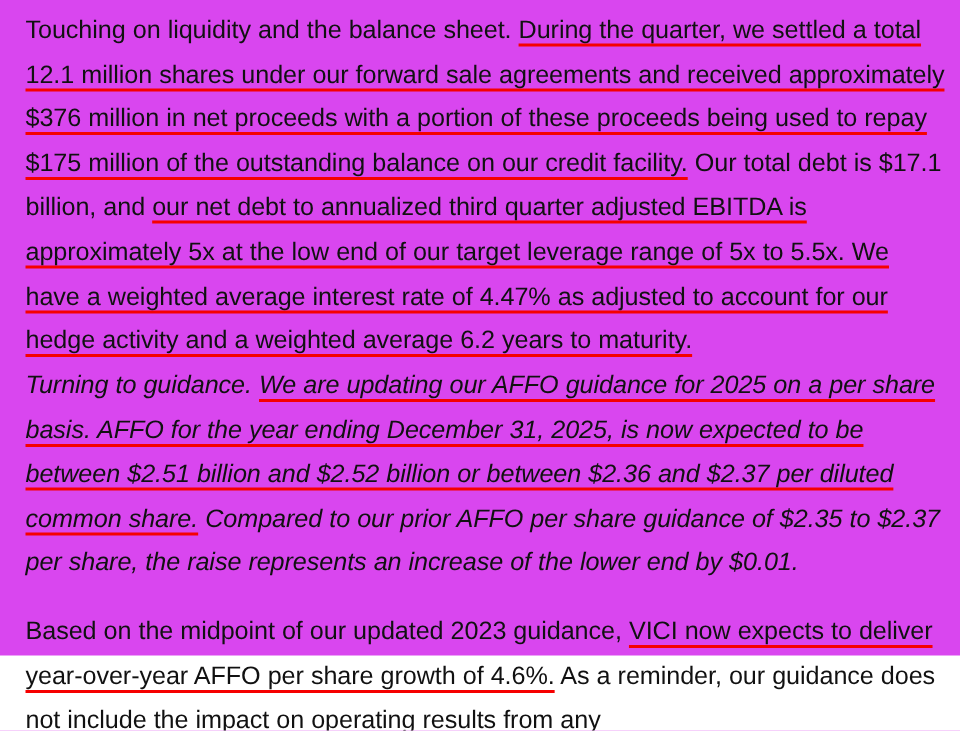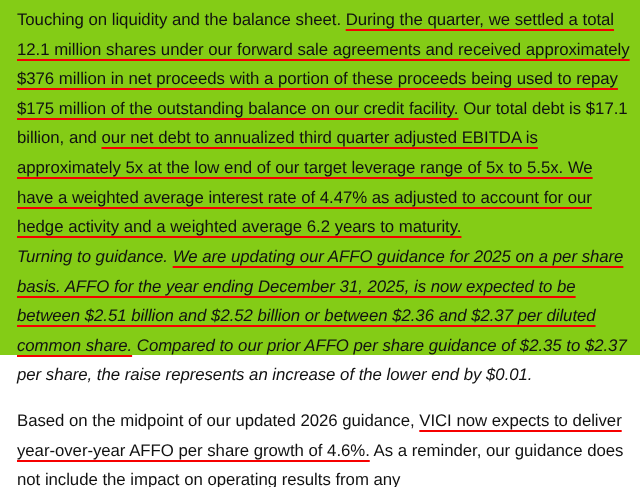--- a/index.html
+++ b/index.html
@@ -9,22 +9,22 @@
   }
   body {
     width: 640px;
     height: 487px;
     overflow: hidden;
     font-family: "Liberation Sans", sans-serif;
   }
   #transcript-body {
     position: relative;
     width: 640px;
-    height: 355px;
-    background: #84cc16;
+    height: 437px;
+    background: #d946ef;
     padding: 0;
     box-sizing: border-box;
   }
   .para {
     position: absolute;
     left: 17px;
     width: 614px;
     margin: 0;
     font-size: 16.8px;
     line-height: 29.6px;
@@ -49,15 +49,15 @@
 </style>
 </head>
 <body>
 
 <div id="transcript-body">
 
   <p class="para" id="para-liquidity"><span>Touching on liquidity and the balance sheet. </span><span class="hl">During the quarter, we settled a total 12.1 million shares under our forward sale agreements and received approximately $376 million in net proceeds with a portion of these proceeds being used to repay $175 million of the outstanding balance on our credit facility.</span><span> Our total debt is $17.1 billion, and </span><span class="hl">our net debt to annualized third quarter adjusted EBITDA is approximately 5x at the low end of our target leverage range of 5x to 5.5x. We have a weighted average interest rate of 4.47% as adjusted to account for our hedge activity and a weighted average 6.2 years to maturity.</span></p>
 
   <p class="para" id="para-guidance"><span>Turning to guidance. </span><span class="hl">We are updating our AFFO guidance for 2025 on a per share basis. AFFO for the year ending December 31, 2025, is now expected to be between $2.51 billion and $2.52 billion or between $2.36 and $2.37 per diluted common share.</span><span> Compared to our prior AFFO per share guidance of $2.35 to $2.37 per share, the raise represents an increase of the lower end by $0.01.</span></p>
 
-  <p class="para" id="para-midpoint"><span>Based on the midpoint of our updated 2026 guidance, </span><span class="hl">VICI now expects to deliver year-over-year AFFO per share growth of 4.6%.</span><span> As a reminder, our guidance does not include the impact on operating results from any</span></p>
+  <p class="para" id="para-midpoint"><span>Based on the midpoint of our updated 2023 guidance, </span><span class="hl">VICI now expects to deliver year-over-year AFFO per share growth of 4.6%.</span><span> As a reminder, our guidance does not include the impact on operating results from any</span></p>
 
 </div>
 
 </body></html>

